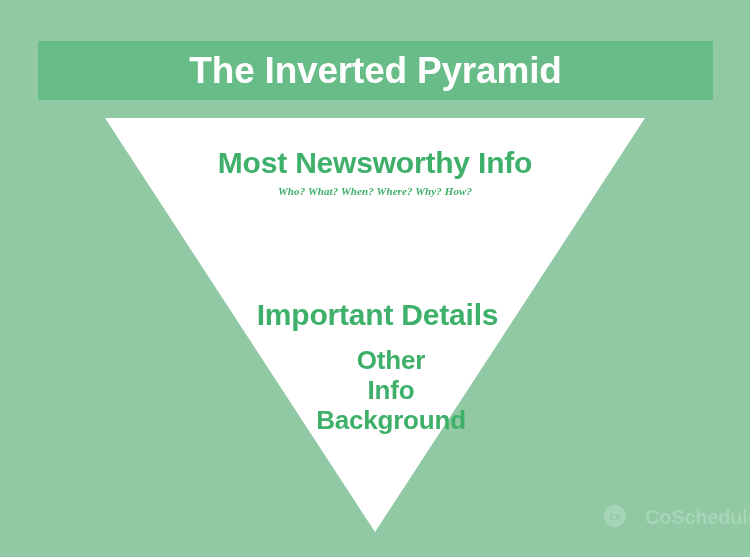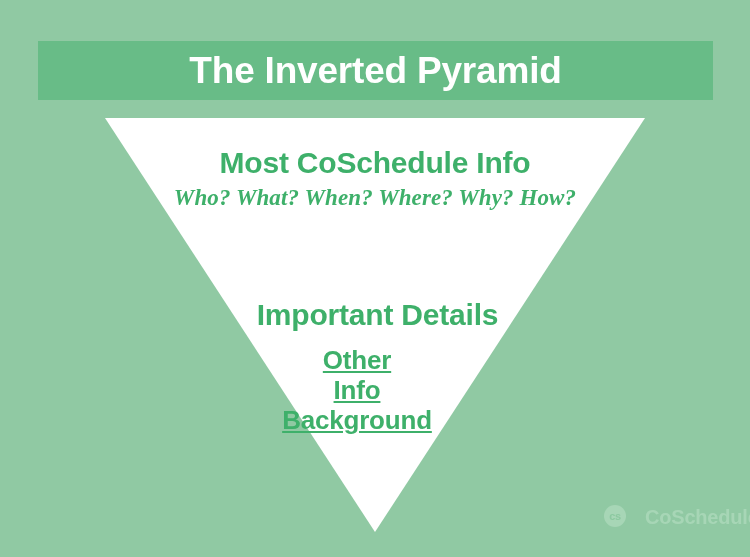--- a/index.html
+++ b/index.html
@@ -70,42 +70,41 @@
   }
   #tier-1-heading {
     font-size: 30px;
     font-weight: bold;
     letter-spacing: -0.2px;
     line-height: 1.06;
   }
   #tier-1-sub {
     margin-top: 6px;
     font-family: "Liberation Serif", serif;
-    font-size: 23px;
+    font-size: 11px;
     font-style: italic;
     font-weight: bold;
     letter-spacing: 0.1px;
     line-height: 1.1;
   }
   #tier-2 {
     left: 130px;
     top: 252px;
     width: 495px;
   }
   #tier-2-heading {
     font-size: 30px;
     font-weight: bold;
     letter-spacing: -0.2px;
     margin-top: 48px;
   }
   #tier-3 {
-    left: 192px;
+    left: 226px;
     top: 345px;
     width: 330px;
-    text-decoration: underline;
   }
   #tier-3-heading {
     font-size: 26px;
     font-weight: bold;
     letter-spacing: -0.2px;
     line-height: 1.16;
   }
   .tier-line {
     display: block;
   }
@@ -154,21 +153,21 @@
     <div id="title-text">The Inverted Pyramid</div>
   </div>
 
   <div id="pyramid-wrap">
     <svg id="pyramid-shape" width="750" height="557" viewBox="0 0 750 557">
       <polygon points="105,118 645,118 375,532" fill="#ffffff"></polygon>
     </svg>
   </div>
 
   <div class="tier" id="tier-1">
-    <div id="tier-1-heading">Most CoSchedule Info</div>
+    <div id="tier-1-heading">Most Newsworthy Info</div>
     <div id="tier-1-sub">Who? What? When? Where? Why? How?</div>
   </div>
 
   <div class="tier" id="tier-2">
     <div id="tier-2-heading">Important Details</div>
   </div>
 
   <div class="tier" id="tier-3">
     <div id="tier-3-heading">
       <span class="tier-line">Other</span>

